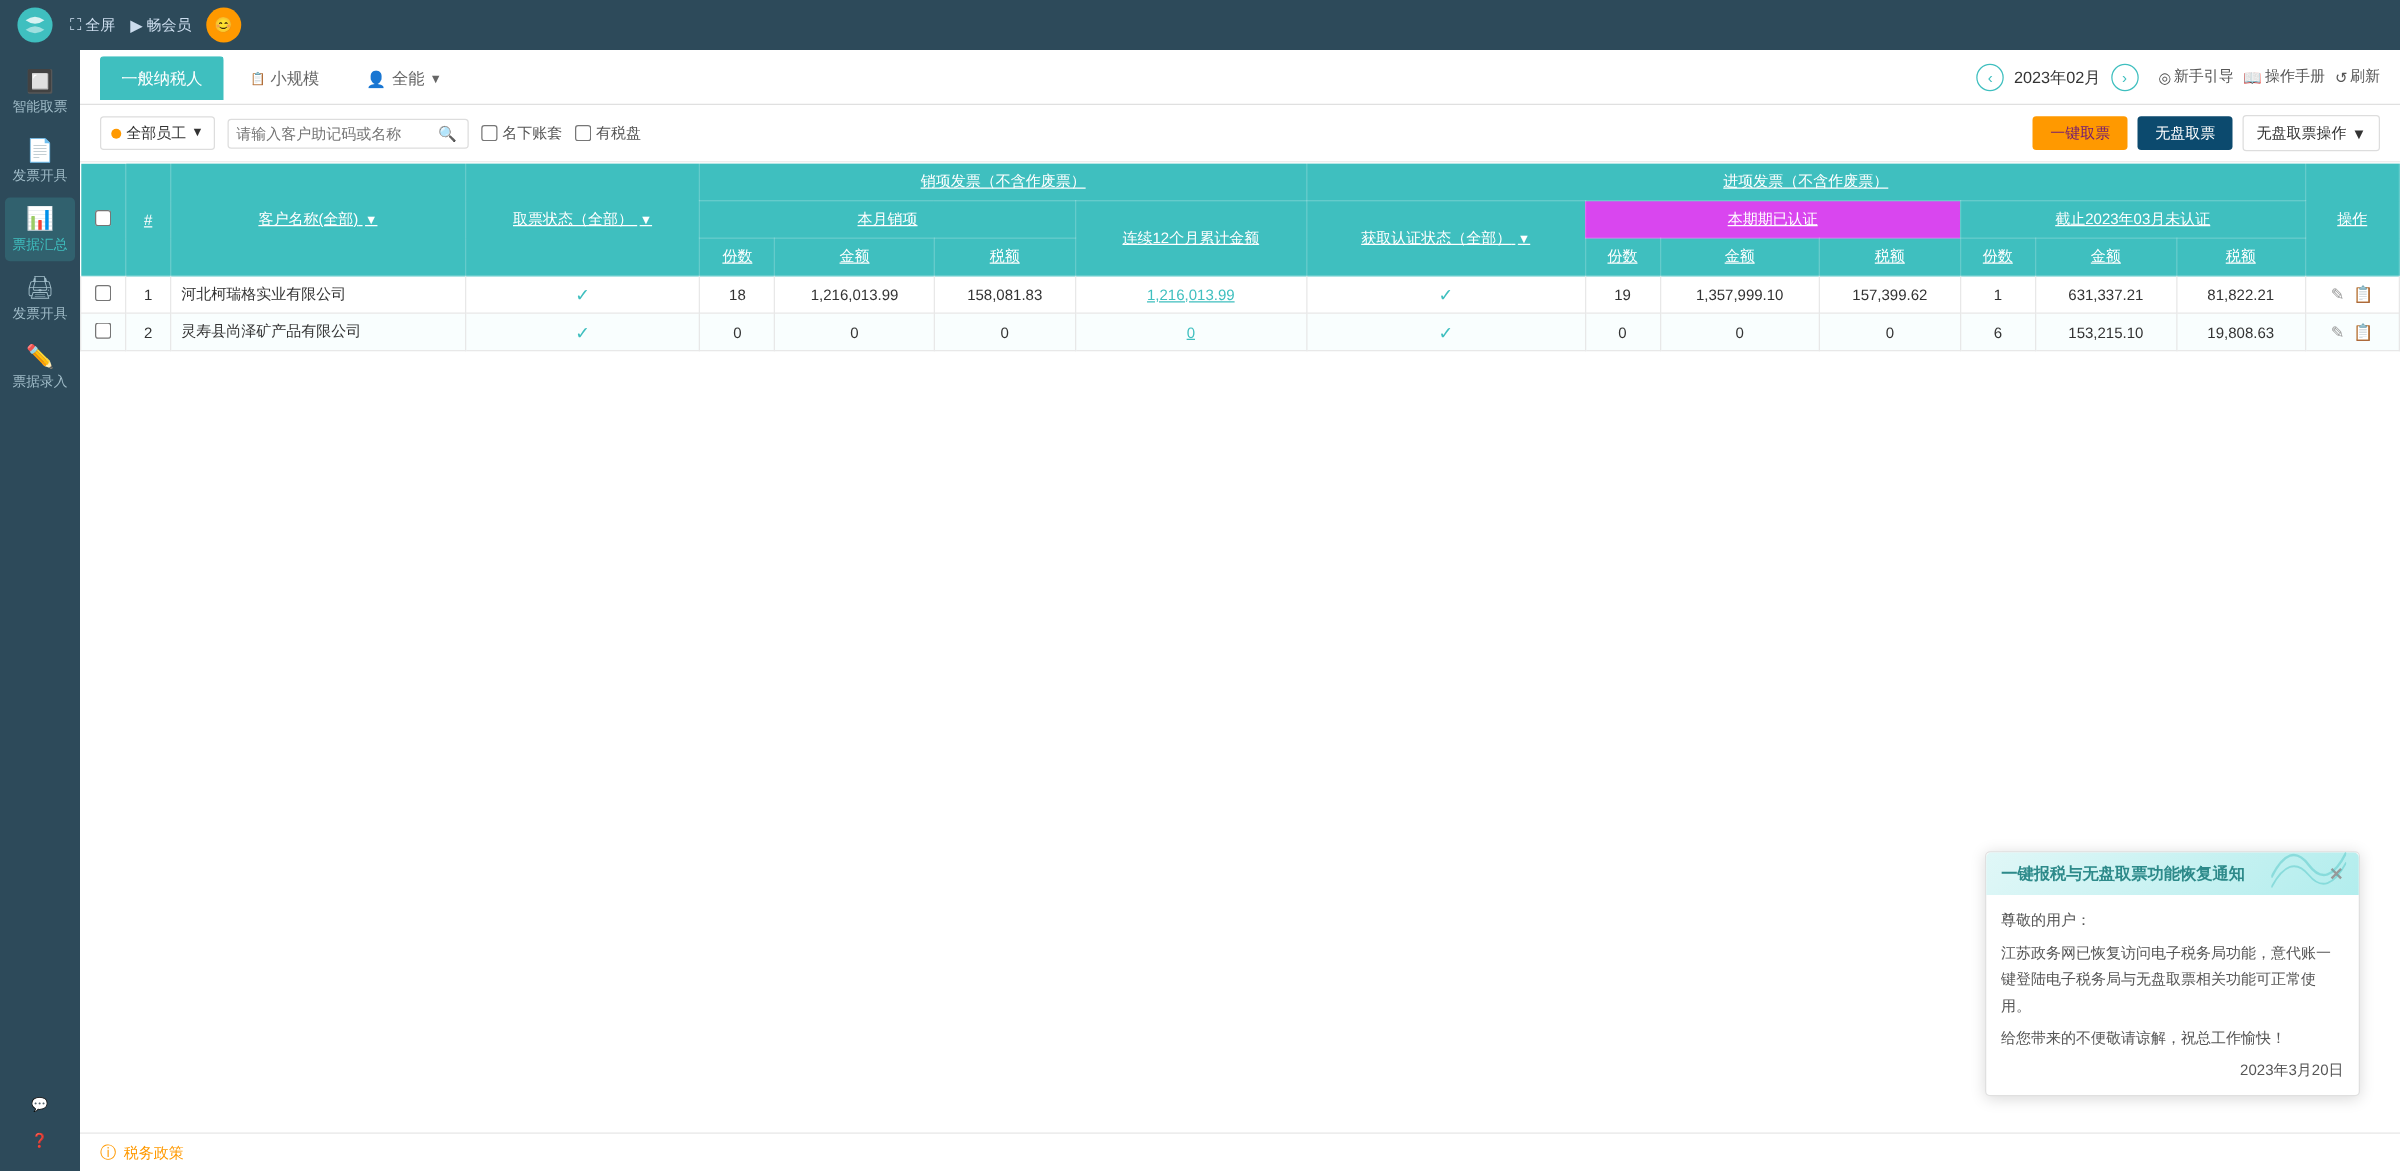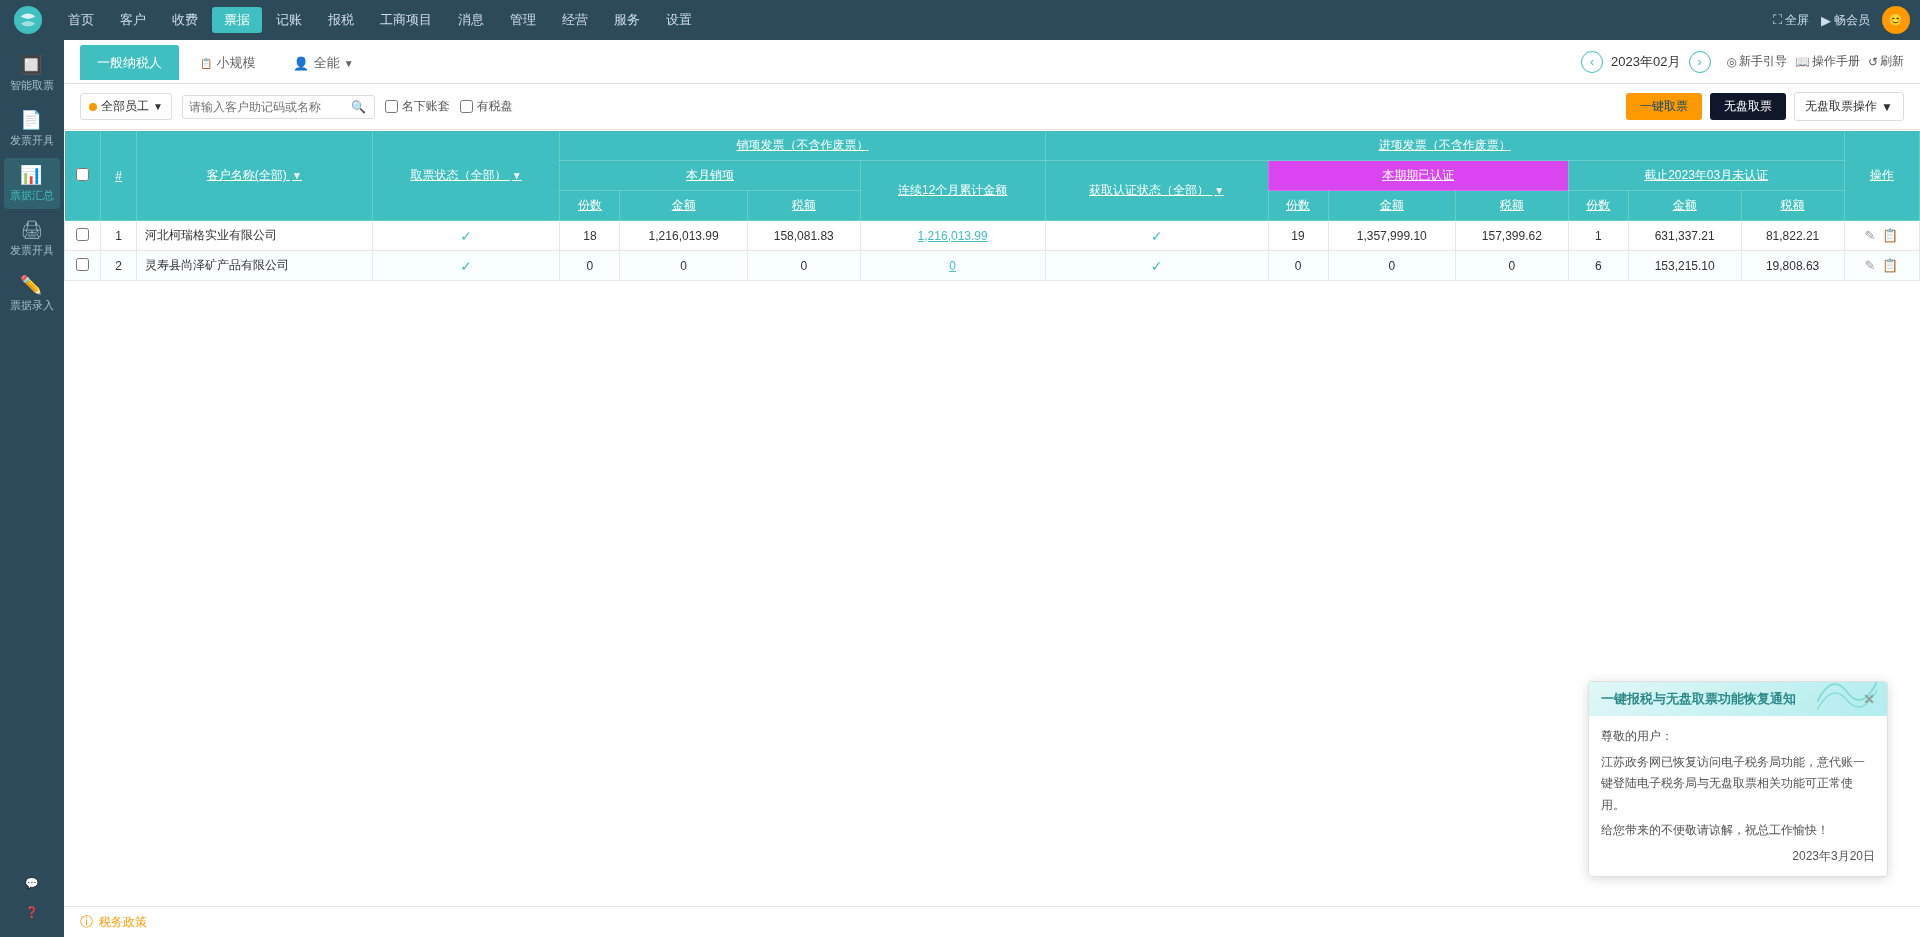--- a/index.html
+++ b/index.html
@@ -205,30 +205,30 @@
 
     
     .filter-right {
       margin-left: auto;
       display: flex;
       align-items: center;
       gap: 8px;
     }
     .btn-primary {
       background: #f90;
-      color: #0c4a6e;
+      color: #701a75;
       border: none;
       border-radius: 3px;
       padding: 5px 14px;
       font-size: 12px;
       cursor: pointer;
       white-space: nowrap;
     }
     .btn-teal {
-      background: #0f172a;
+      background: #0c4a6e;
       color: #fff;
       border: none;
       border-radius: 3px;
       padding: 5px 14px;
       font-size: 12px;
       cursor: pointer;
       white-space: nowrap;
     }
     .btn-outline-more {
       background: #fff;
@@ -342,34 +342,20 @@
 </head>
 <body>
 
 <div class="top-nav">
   <div class="logo">
     <svg viewBox="0 0 32 32" fill="none">
       <circle cx="16" cy="16" r="15" fill="#3fbfbf"></circle>
       <path d="M8 12 Q16 6 24 12 Q16 18 8 12Z" fill="#fff" opacity="0.8"></path>
       <path d="M8 20 Q16 14 24 20 Q16 26 8 20Z" fill="#fff" opacity="0.5"></path>
     </svg>
-  </div>
-  <div class="nav-items">
-    <span class="nav-item">首页</span>
-    <span class="nav-item">客户</span>
-    <span class="nav-item">收费</span>
-    <span class="nav-item active">票据</span>
-    <span class="nav-item">记账</span>
-    <span class="nav-item">报税</span>
-    <span class="nav-item">工商项目</span>
-    <span class="nav-item">消息</span>
-    <span class="nav-item">管理</span>
-    <span class="nav-item">经营</span>
-    <span class="nav-item">服务</span>
-    <span class="nav-item">设置</span>
   </div>
   <div class="top-nav-right">
     <span style="display:flex;align-items:center;gap:3px;">
       <span style="font-size:13px;">⛶</span>
       <span>全屏</span>
     </span>
     <span style="display:flex;align-items:center;gap:3px;">
       <span style="font-size:13px;">▶</span>
       <span>畅会员</span>
     </span>

